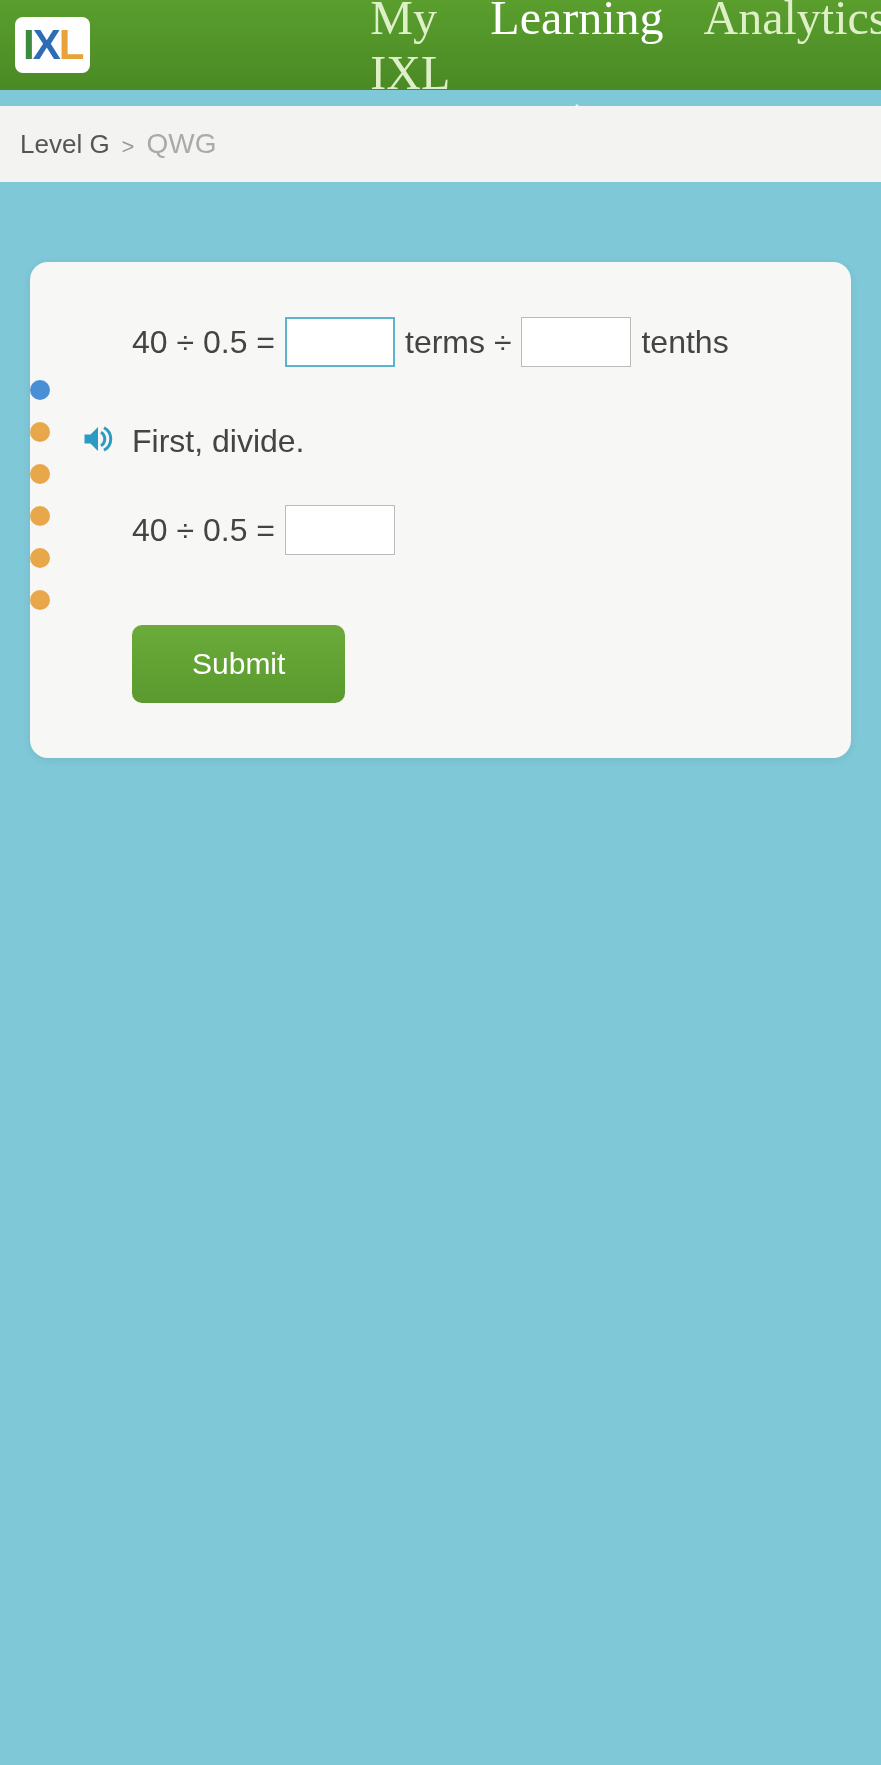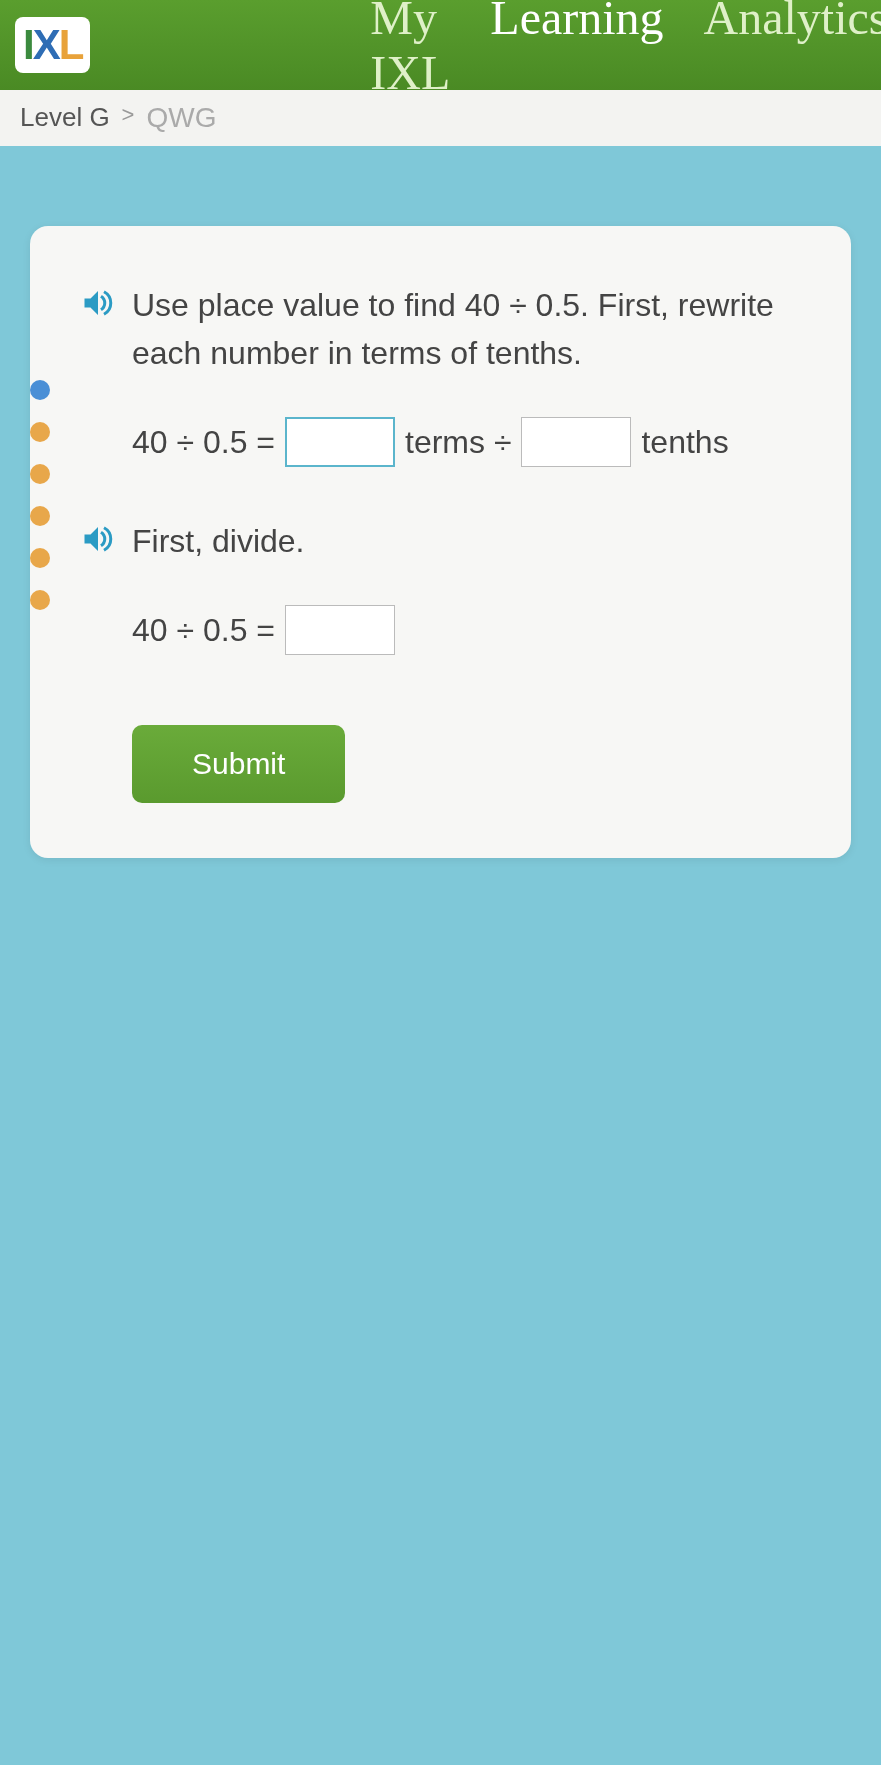--- a/index.html
+++ b/index.html
@@ -56,26 +56,27 @@
       left: 50%;
       transform: translateX(-50%);
       width: 0;
       height: 0;
       border-left: 14px solid transparent;
       border-right: 14px solid transparent;
       border-bottom: 14px solid #f3f3f1;
     }
     .breadcrumb {
       background: #f3f3f1;
-      padding: 12px 20px;
+      padding: 22px 20px;
       font-size: 26px;
       color: #555;
       display: flex;
-      align-items: flex-start;
+      align-items: flex-end;
       gap: 12px;
+      margin-top: 16px;
     }
     .breadcrumb-link {
       color: #555;
       cursor: pointer;
     }
     .breadcrumb-sep {
       color: #999;
       font-size: 22px;
     }
     .breadcrumb-code {
@@ -178,28 +179,20 @@
 
 <div class="breadcrumb">
   <span class="breadcrumb-link">Level G</span>
   <span class="breadcrumb-sep">&gt;</span>
   <span class="breadcrumb-code">QWG</span>
 </div>
 
 <div class="content-area">
   <div class="question-card">
 
-    <div class="question-line">
-      <svg class="audio-icon" viewBox="0 0 24 24">
-        <path fill="#2b9bc4" d="M3 9v6h4l5 5V4L7 9H3z"></path>
-        <path fill="none" stroke="#2b9bc4" stroke-width="2" d="M14 7.5c1.5 1 2.5 2.7 2.5 4.5s-1 3.5-2.5 4.5"></path>
-        <path fill="none" stroke="#2b9bc4" stroke-width="2" d="M16 4.5c2.8 1.5 4.5 4.3 4.5 7.5s-1.7 6-4.5 7.5"></path>
-      </svg>
-      <div class="question-text">Use place value to find 40 ÷ 0.5. First, rewrite each number in terms of tenths.</div>
-    </div>
 
     <div class="equation-line">
       <span>40 ÷ 0.5 =</span>
       <input class="answer-input" type="text" style="">
       <span>terms ÷</span>
       <input class="answer-input secondary" type="text" style="">
       <span>tenths</span>
     </div>
 
     <div class="question-line">

